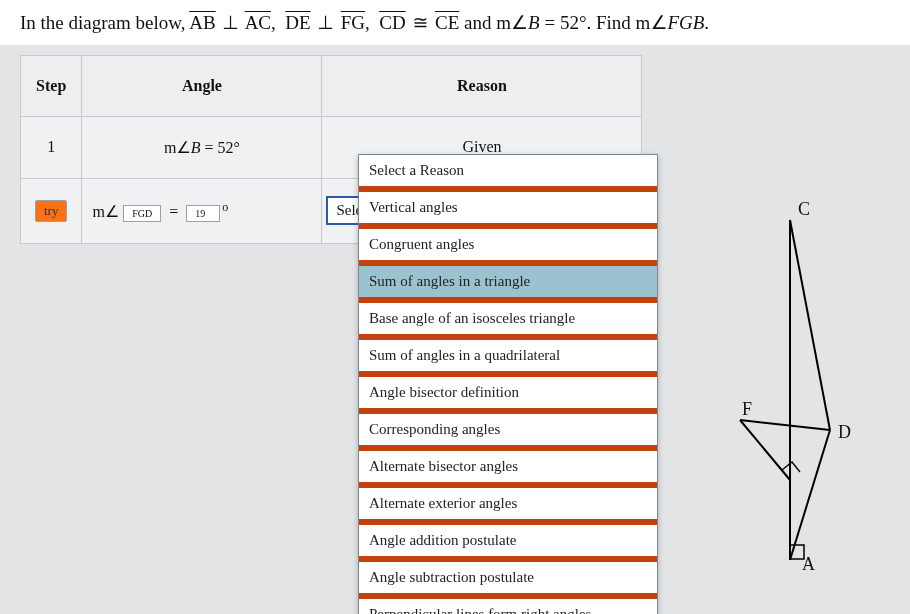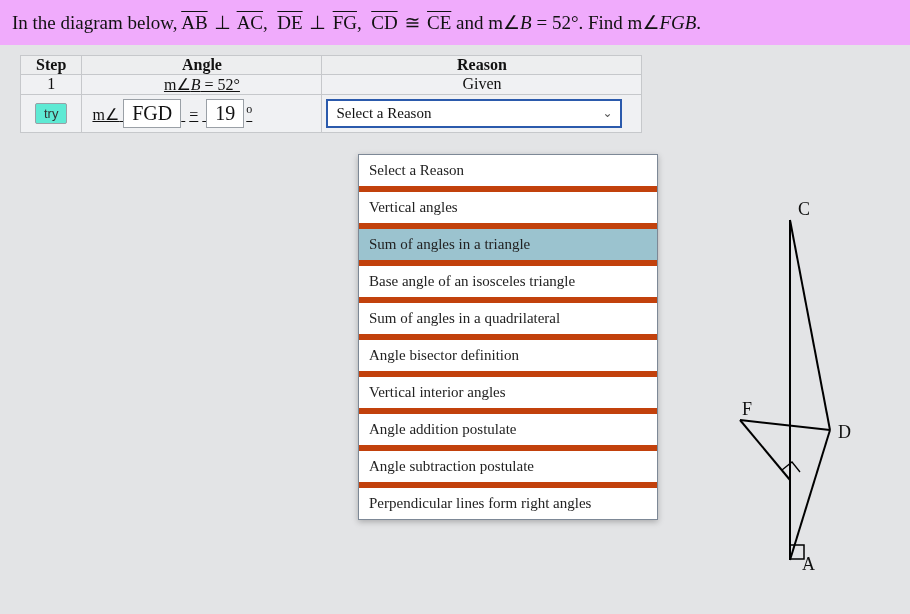--- a/index.html
+++ b/index.html
@@ -8,68 +8,68 @@
     padding: 0;
     width: 910px;
     height: 614px;
     background: #e3e4e6;
     font-family: Georgia, 'Times New Roman', serif;
     color: #111;
     overflow: hidden;
     position: relative;
   }
   .prompt {
-    padding: 10px 20px 8px 12px;
+    padding: 10px 20px 8px 20px;
     font-size: 19px;
     line-height: 1.4;
-    background: #f0abfc;
+    background: #ffffff;
   }
   .ov { text-decoration: overline; }
   .perp { padding: 0 2px; }
   .panel {
     position: relative;
     padding: 10px 0 0 20px;
   }
   table.proof {
     border-collapse: collapse;
     background: #f0f1f3;
   }
   table.proof th, table.proof td {
     border: 1px solid #c6c8cb;
-    padding: 0 14px;
+    padding: 21px 14px;
     font-size: 16px;
     text-align: center;
     font-weight: normal;
   }
   table.proof th {
     font-weight: bold;
     background: #edeeef;
   }
   .col-step { width: 58px; }
   .col-angle { width: 240px; }
   .col-reason { width: 320px; }
-  .angle-exp { font-size: 17px; text-decoration: underline; }
+  .angle-exp { font-size: 17px; }
   .try-btn {
     display: inline-block;
     border: 1px solid #9aa0a6;
-    background: #5eead4;
+    background: #f97316;
     border-radius: 2px;
     padding: 2px 8px;
     font-size: 13px;
-    font-family: Liberation Sans, sans-serif;
+    font-family: Liberation Serif, serif;
     color: #333;
     cursor: pointer;
   }
   .inline-box {
     display: inline-block;
     border: 1px solid #9aa0a6;
     background: #fff;
     padding: 2px 8px;
     min-width: 34px;
-    font-size: 20px;
+    font-size: 10px;
     font-family: Georgia, serif;
   }
   .deg-sup { font-size: 12px; vertical-align: super; margin-left: 2px; }
   .reason-select {
     width: 296px;
     border: 2px solid #2b5aac;
     background: #fff;
     padding: 4px 8px;
     font-size: 15px;
     display: flex;
@@ -161,25 +161,28 @@
           <span class="chev">⌄</span>
         </div>
       </td>
     </tr>
   </tbody>
     </table>
 
   <div class="dropdown" id="dropdown">
       <div class="opt">Select a Reason</div>
       <div class="opt">Vertical angles</div>
+      <div class="opt">Congruent angles</div>
       <div class="opt highlight">Sum of angles in a triangle</div>
       <div class="opt">Base angle of an isosceles triangle</div>
       <div class="opt">Sum of angles in a quadrilateral</div>
       <div class="opt">Angle bisector definition</div>
-      <div class="opt">Vertical interior angles</div>
+      <div class="opt">Corresponding angles</div>
+      <div class="opt">Alternate bisector angles</div>
+      <div class="opt">Alternate exterior angles</div>
       <div class="opt">Angle addition postulate</div>
       <div class="opt">Angle subtraction postulate</div>
       <div class="opt">Perpendicular lines form right angles</div>
     </div>
 </div>
 
 <div class="diagram">
   <svg viewBox="0 0 230 400">
     <line x1="140" y1="370" x2="140" y2="30" stroke="#000" stroke-width="2"></line>
     <line x1="140" y1="370" x2="180" y2="240" stroke="#000" stroke-width="2"></line>

